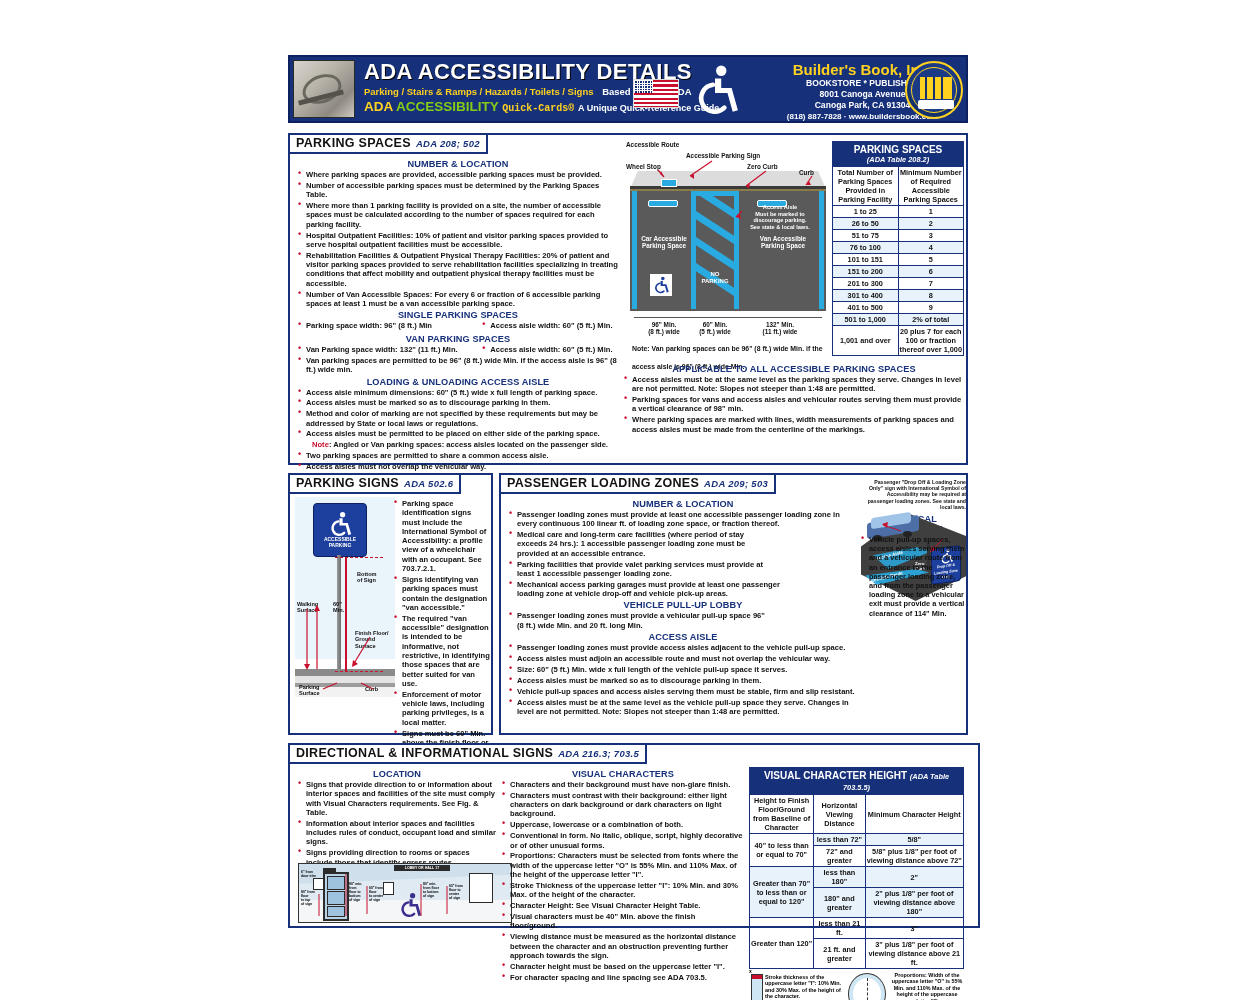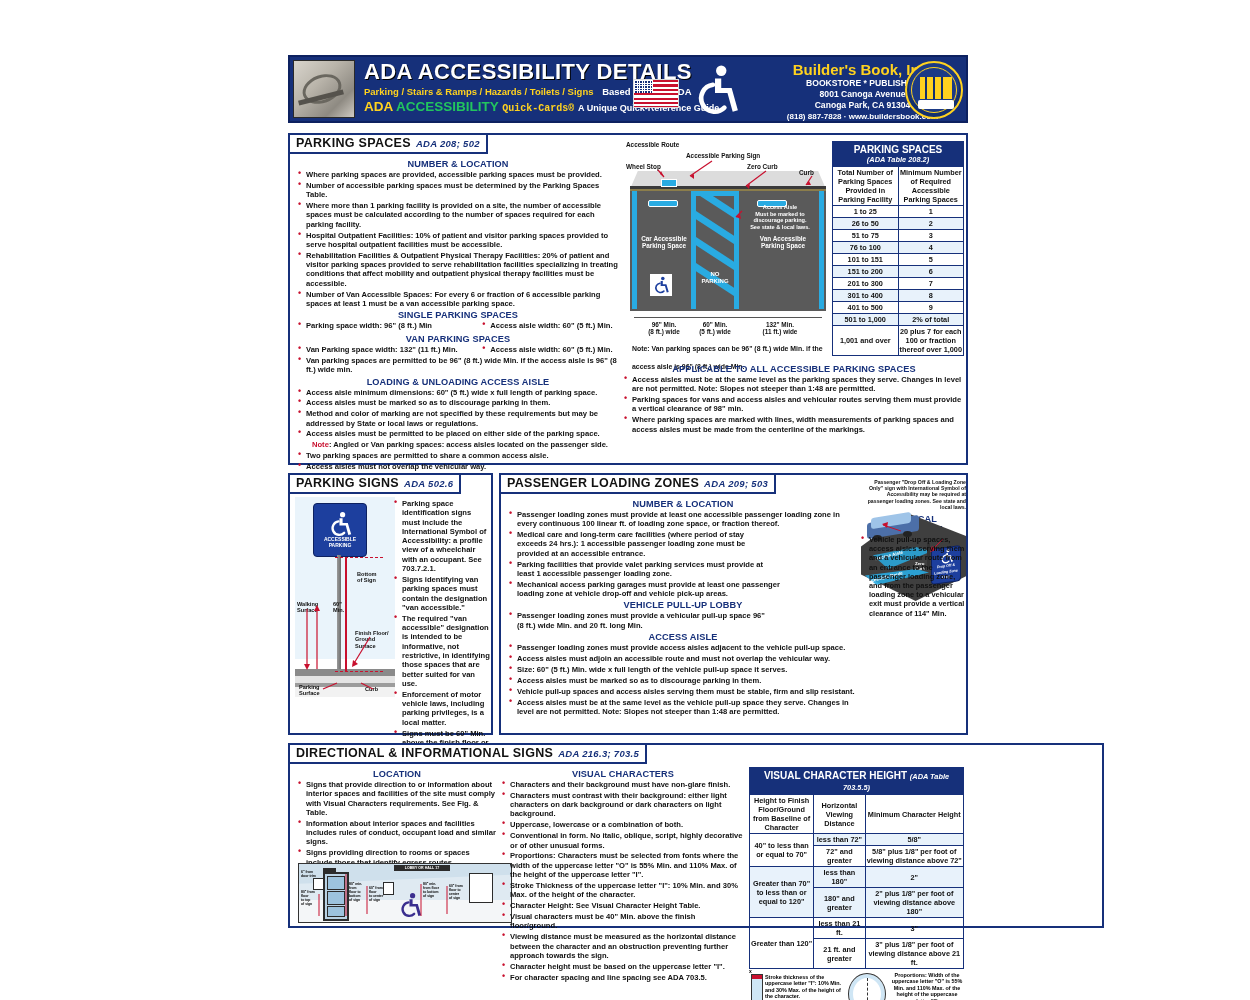--- a/index.html
+++ b/index.html
@@ -18,21 +18,21 @@
       border:3px solid #6a675f;border-radius:50%;transform:rotate(-20deg);}
   .banner-photo:after{content:"";position:absolute;left:4px;top:34px;width:46px;height:5px;
       background:#55524c;transform:rotate(-14deg);}
   .banner-mid{flex:1;padding:3px 4px 0 6px;position:relative;}
   .bm-title{color:#fff;font-weight:bold;font-size:22px;letter-spacing:.4px;line-height:24px;
             text-shadow:1px 1px 0 #000;}
   .bm-sub1{color:#ffd21f;font-weight:bold;font-size:9.5px;line-height:13px;margin-top:1px;}
   .bm-sub1 .wht{color:#fff;}
   .bm-sub2{font-size:13.5px;font-weight:bold;line-height:16px;margin-top:1px;}
   .bm-sub2 .ada{color:#ffd21f;}
-  .bm-sub2 .acc{color:#22c55e;}
+  .bm-sub2 .acc{color:#84cc16;}
   .bm-sub2 .qc{color:#ffd21f;font-size:10px;font-family:Liberation Mono, monospace;}
   .bm-sub2 .qg{color:#fff;font-size:9px;}
   .flag{position:absolute;right:86px;top:22px;width:44px;height:27px;background:#fff;
         background-image:repeating-linear-gradient(to bottom,#c8102e 0 2.2px,#fff 2.2px 4.4px);
         border:1px solid #ddd;}
   .flag:before{content:"";position:absolute;left:0;top:0;width:19px;height:13px;background:#16307a;
      background-image:repeating-linear-gradient(to right,#fff 0 1px,transparent 1px 2.6px),
                       repeating-linear-gradient(to bottom,#fff 0 1px,transparent 1px 2.6px);}
   .wheel-white{position:absolute;right:24px;top:6px;width:52px;height:54px;color:#fff;}
   .banner-right{width:195px;padding:4px 6px 0 0;text-align:center;position:relative;}
@@ -459,21 +459,21 @@
             </g>
         </svg>
       </div>
       <div class="hdr" style="margin-top:4px;">VERTICAL CLEARANCE</div>
       <ul class="bl">
         <li style="font-size:7.4px;line-height:9.2px;">Vehicle pull-up spaces, access aisles serving them and a vehicular route from an entrance to the passenger loading zone, and from the passenger loading zone to a vehicular exit must provide a vertical clearance of 114" Min.</li>
       </ul>
     </div>
   </div>
 
-  <div class="panel" style="left:10px;top:698px;width:816px;height:185px;">
+  <div class="panel" style="left:10px;top:698px;width:692px;height:185px;">
     <div class="sect-title" style="left:-2px;top:-2px;">
       <span>DIRECTIONAL &amp; INFORMATIONAL SIGNS</span><span class="ref">ADA 216.3; 703.5</span>
     </div>
 
     <div style="position:absolute;left:8px;top:22px;width:198px;">
       <div class="hdr">LOCATION</div>
       <ul class="bl">
         <li>Signs that provide direction to or information about interior spaces and facilities of the site must comply with Visual Characters requirements. See Fig. &amp; Table.</li>
         <li>Information about interior spaces and facilities includes rules of conduct, occupant load and similar signs.</li>
         <li>Signs providing direction to rooms or spaces include those that identify egress routes.</li>

